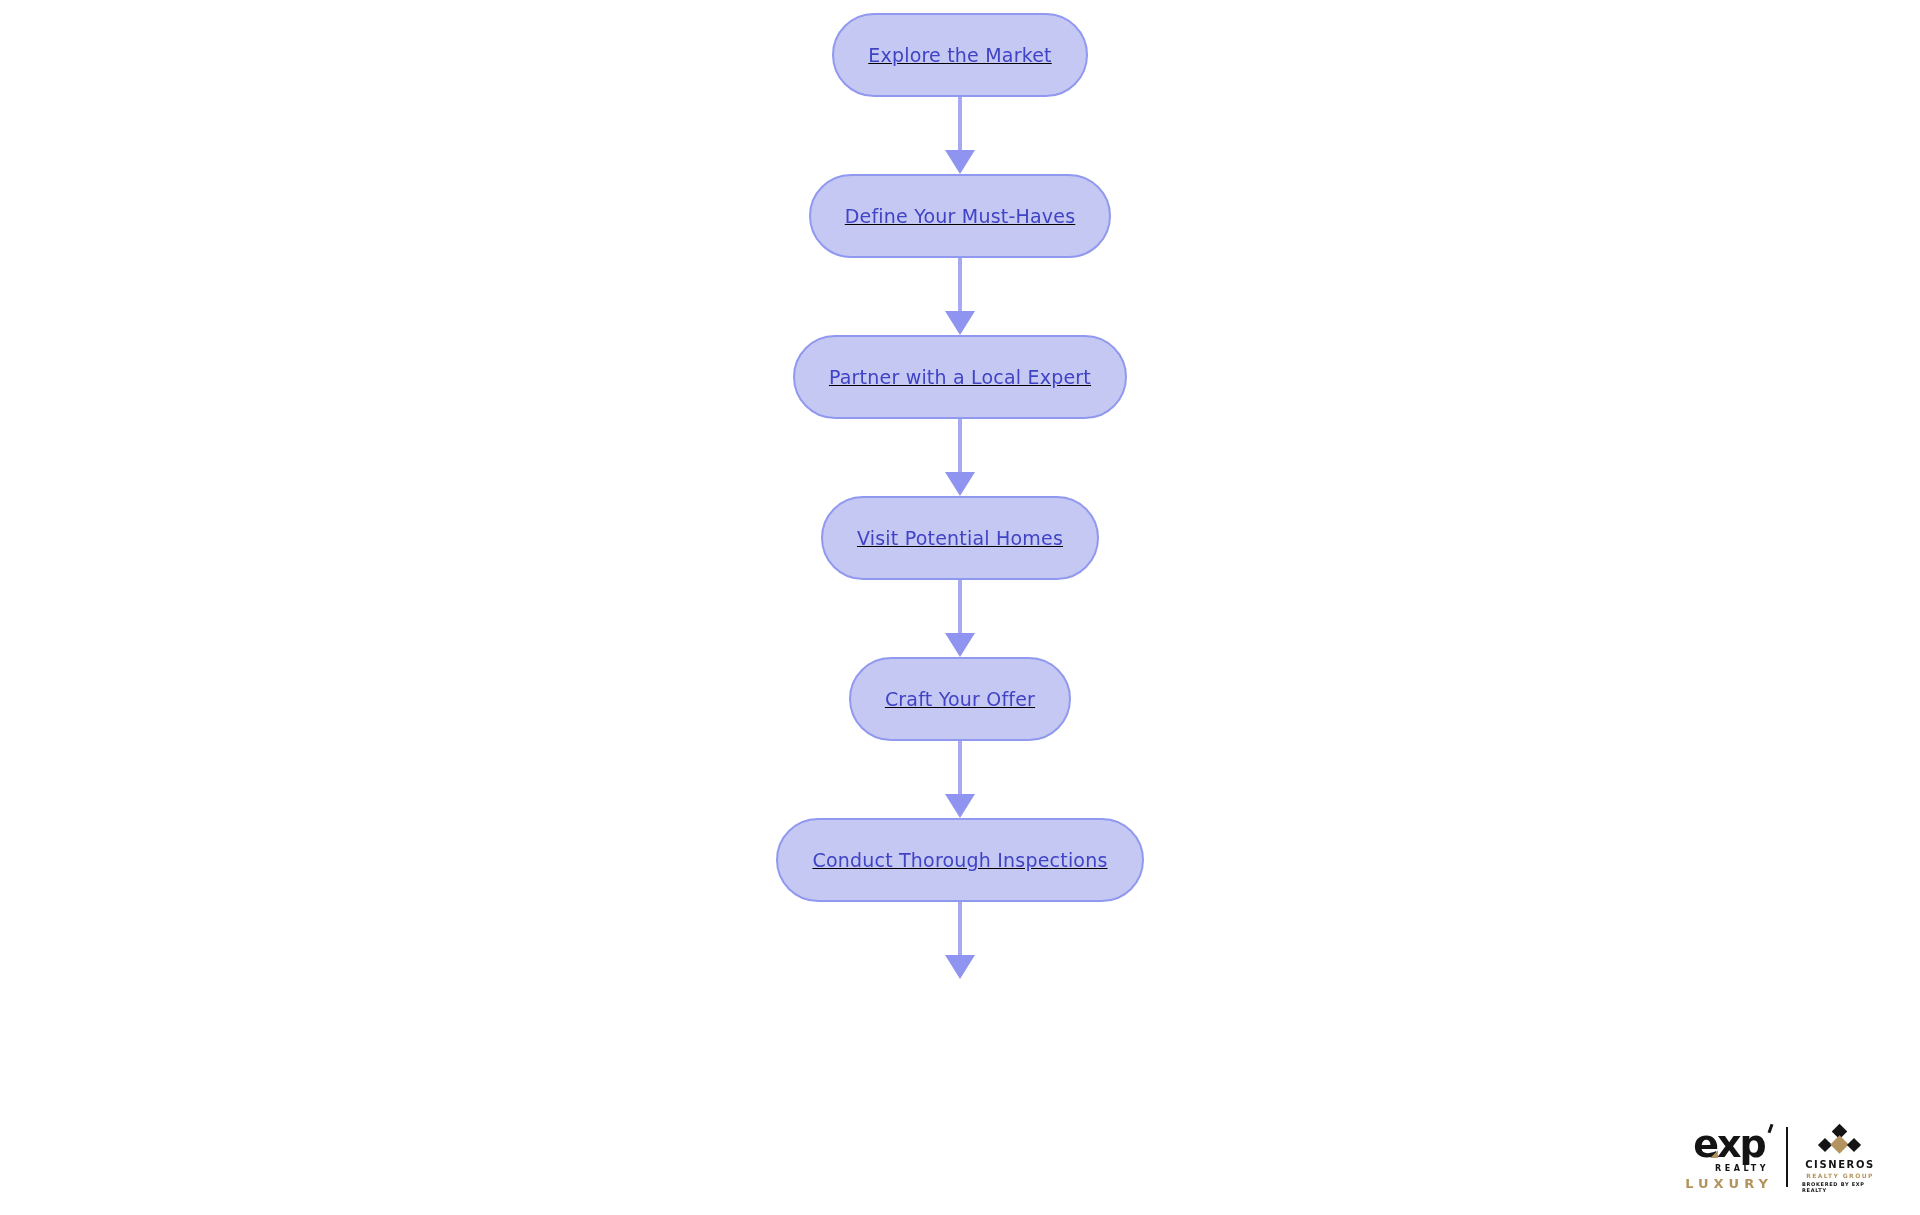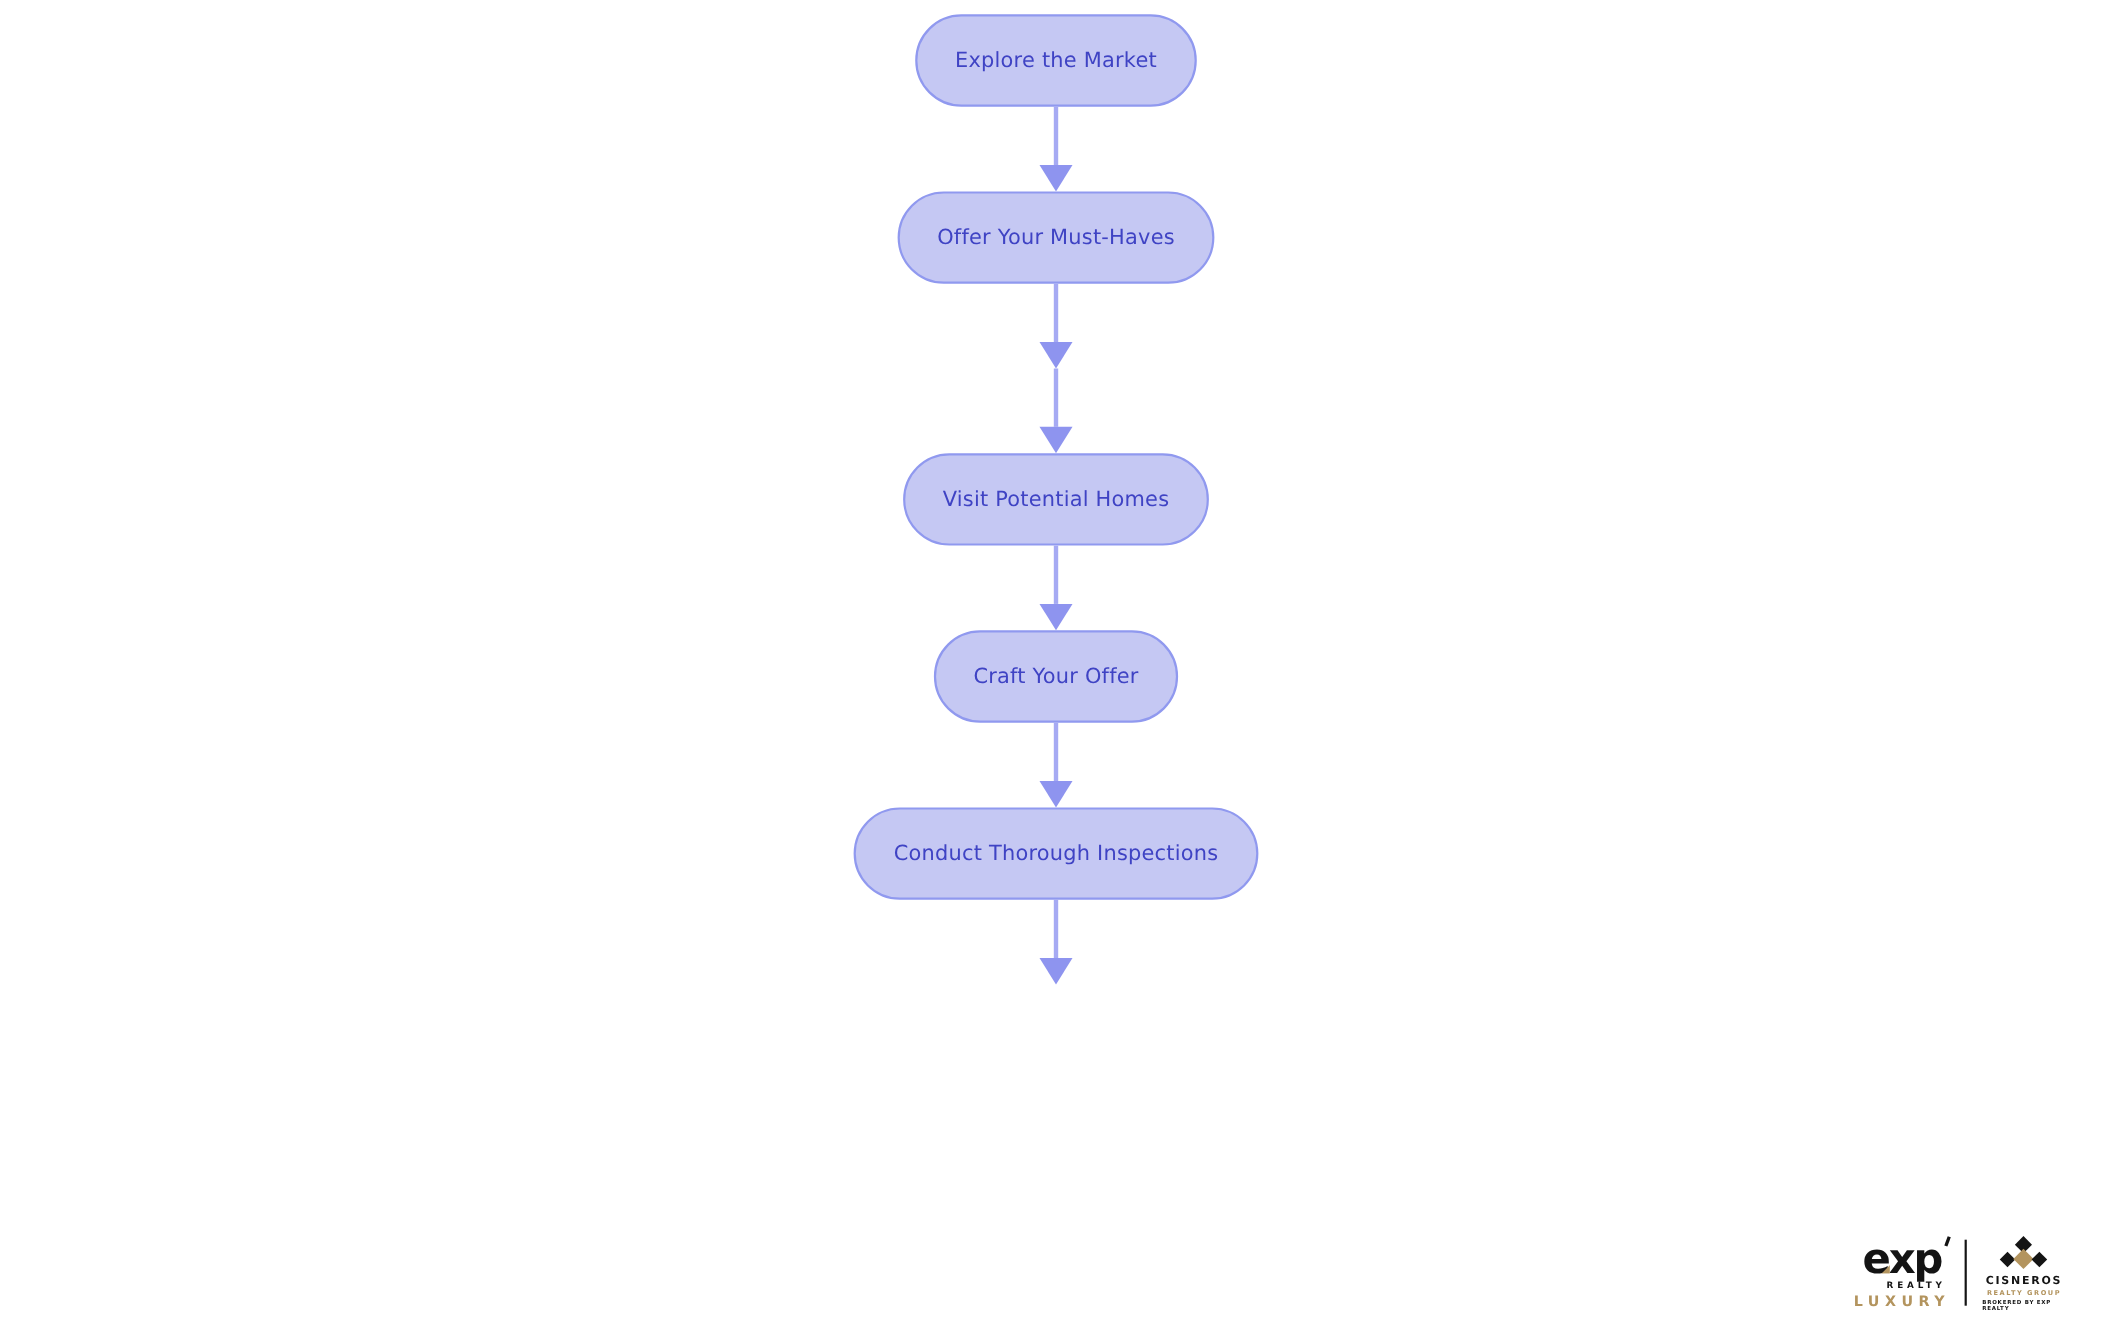--- a/index.html
+++ b/index.html
@@ -18,20 +18,21 @@
 
   
   .flow {
     position: absolute;
     top: 13px;
     left: 0;
     width: 100%;
     display: flex;
     flex-direction: column;
     align-items: center;
+    text-decoration: underline;
   }
   .node {
     box-sizing: border-box;
     height: 84px;
     padding: 0 34px;
     border-radius: 44px;
     display: flex;
     align-items: center;
     justify-content: center;
     background: var(--node-fill);
@@ -167,25 +168,26 @@
 <body>
 
 <div class="canvas">
 
   <div class="flow" id="flow">
       <div class="node">Explore the Market</div>
       <div class="arrow">
         <div class="arrow-line"></div>
         <div class="arrow-head"></div>
       </div>
-      <div class="node">Offer Your Must-Haves</div>
-      <div class="arrow">
-        <div class="arrow-line"></div>
-        <div class="arrow-head"></div>
-      </div>
+      <div class="node">Define Your Must-Haves</div>
+      <div class="arrow">
+        <div class="arrow-line"></div>
+        <div class="arrow-head"></div>
+      </div>
+      <div class="node">Partner with a Local Expert</div>
       <div class="arrow">
         <div class="arrow-line"></div>
         <div class="arrow-head"></div>
       </div>
       <div class="node">Visit Potential Homes</div>
       <div class="arrow">
         <div class="arrow-line"></div>
         <div class="arrow-head"></div>
       </div>
       <div class="node">Craft Your Offer</div>

